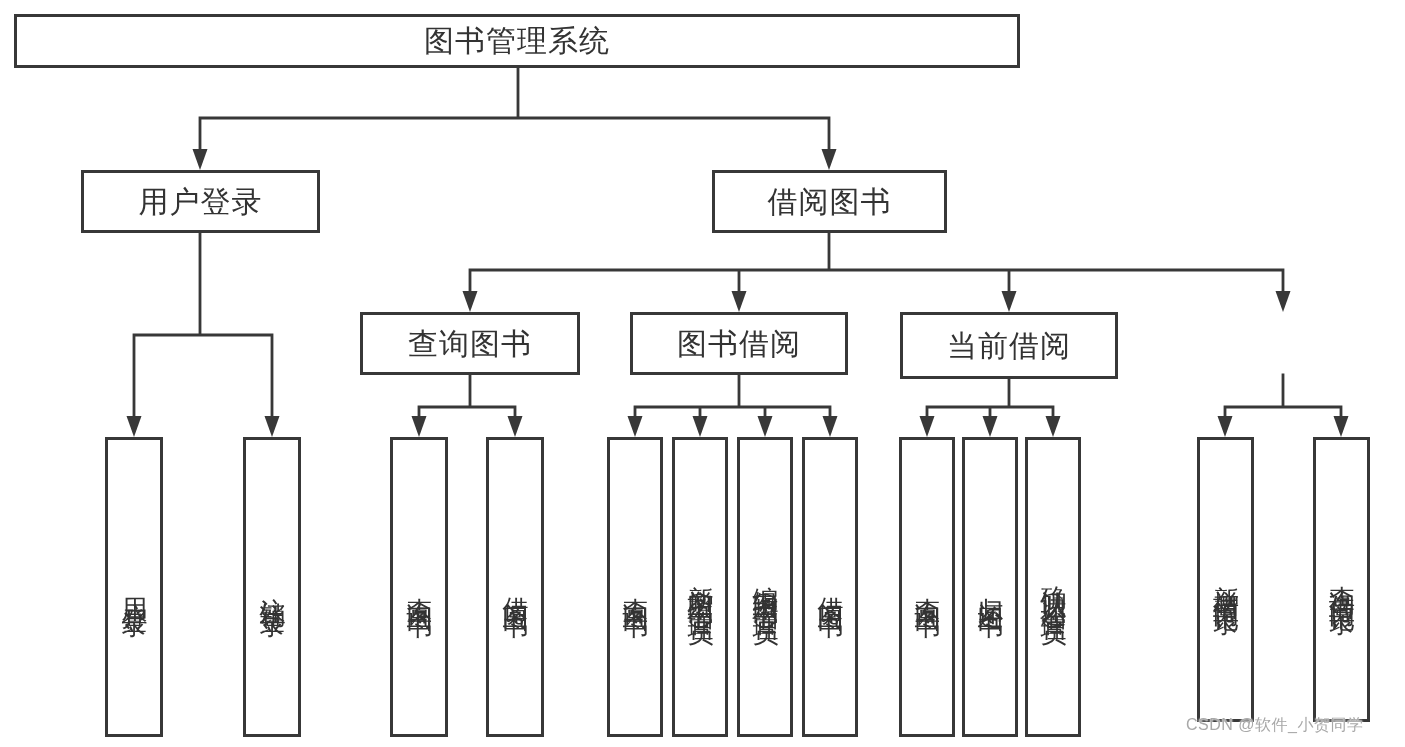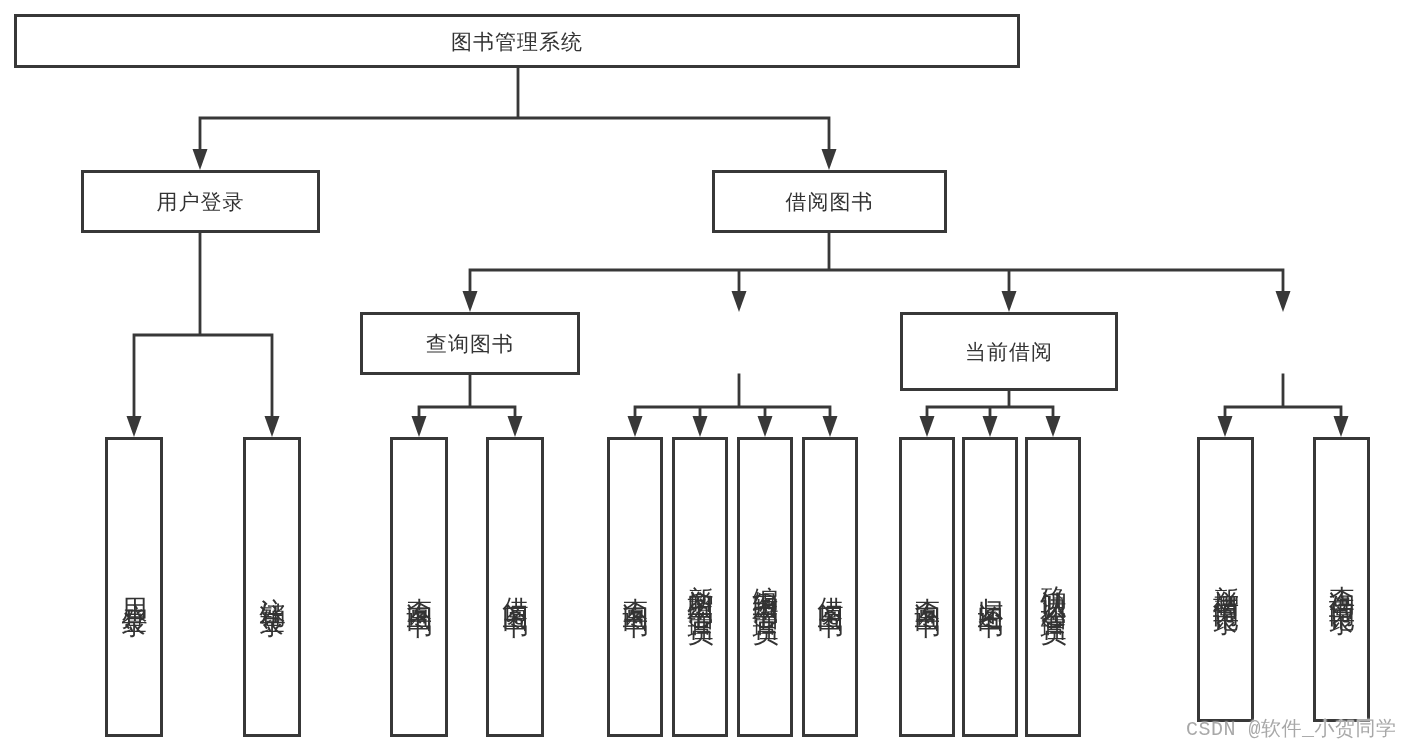--- a/index.html
+++ b/index.html
@@ -15,31 +15,30 @@
     overflow:hidden;font-family:"Liberation Sans",sans-serif;color:var(--text);
   }
   svg.connectors{position:absolute;left:0;top:0;width:1405px;height:747px;}
   svg.connectors path{stroke:var(--line);stroke-width:2.8;fill:none;stroke-linecap:square;}
   svg.connectors polygon{fill:var(--line);stroke:none;}
   .box{
     position:absolute;box-sizing:border-box;background:var(--box_bg);
     border:3px solid var(--line);display:flex;align-items:center;justify-content:center;
   }
   .hlabel{
-    font-size:21px;letter-spacing:1px;color:var(--text);white-space:nowrap;line-height:1;
+    font-size:30px;letter-spacing:1px;color:var(--text);white-space:nowrap;line-height:1;
   }
   .vbox .vlabel{
     writing-mode:vertical-lr;text-orientation:mixed;
     font-size:26px;line-height:1.15;letter-spacing:5px;color:var(--text);
   }
   .watermark{
-    position:absolute;left:1186px;top:715px;font-size:20px;letter-spacing:0.5px;
+    position:absolute;left:1186px;top:715px;font-size:16px;letter-spacing:0.5px;
     color:var(--watermark);white-space:nowrap;z-index:5;
     text-shadow:0 0 2px #ffffff,0 0 2px #ffffff;
-    font-family:Liberation Mono, monospace;
   }
 </style>
 </head>
 <body>
 
 <div class="canvas">
 
   <svg class="connectors" viewBox="0 0 1405 747" xmlns="http://www.w3.org/2000/svg">
     <g>
       <path d="M518 68 V118 M200 118 H829 M200 118 V150 M829 118 V150"></path>
@@ -90,21 +89,24 @@
   <div class="box" style="left:81px;top:170px;width:239px;height:63px">
     <span class="hlabel">用户登录</span>
   </div>
   <div class="box" style="left:712px;top:170px;width:235px;height:63px">
     <span class="hlabel">借阅图书</span>
   </div>
 
   <div class="box" style="left:360px;top:312px;width:220px;height:63px">
     <span class="hlabel">查询图书</span>
   </div>
-  <div class="box" style="left:900px;top:312px;width:218px;height:79px">
+  <div class="box" style="left:630px;top:312px;width:218px;height:63px">
+    <span class="hlabel">图书借阅</span>
+  </div>
+  <div class="box" style="left:900px;top:312px;width:218px;height:67px">
     <span class="hlabel">当前借阅</span>
   </div>
 
   <div class="box vbox" style="left:105px;top:437px;width:58px;height:300px">
     <span class="vlabel">用户登录</span>
   </div>
   <div class="box vbox" style="left:243px;top:437px;width:58px;height:300px">
     <span class="vlabel">注销登录</span>
   </div>
 

